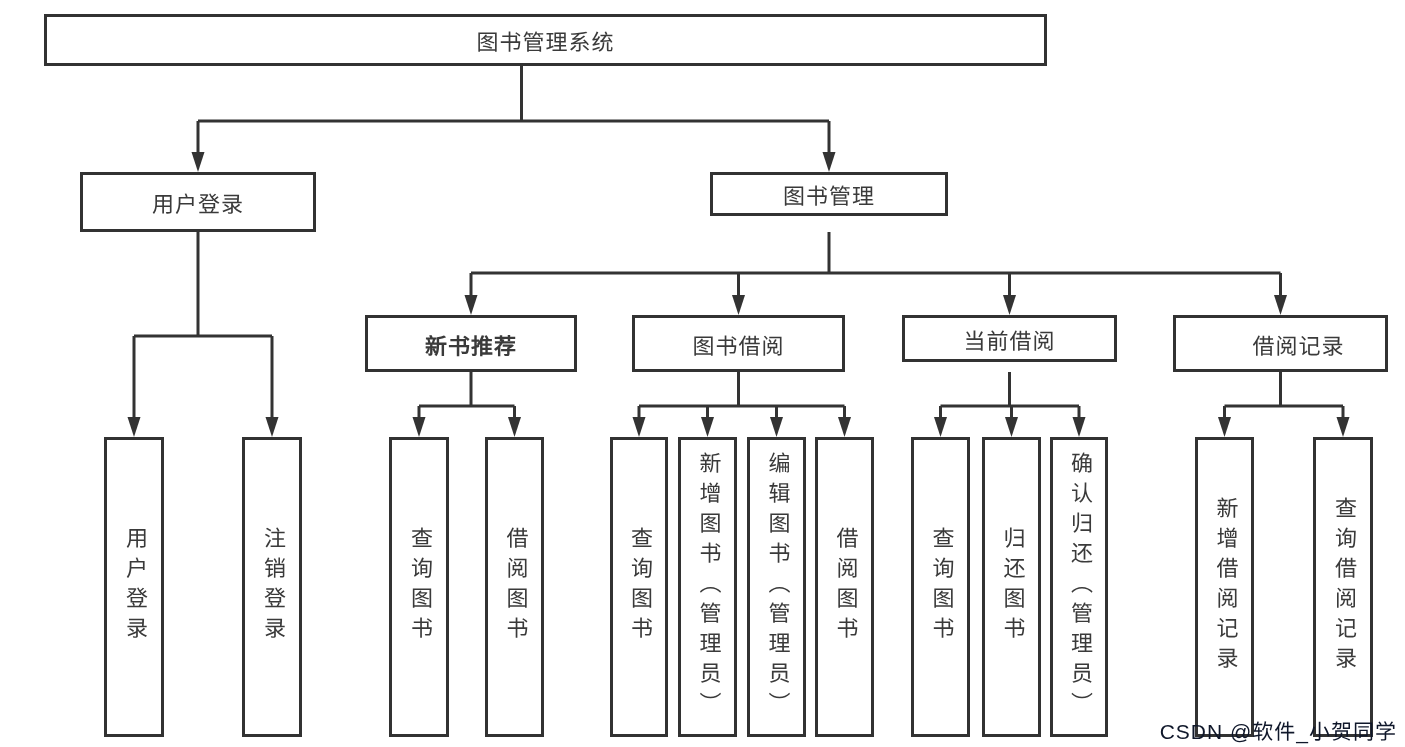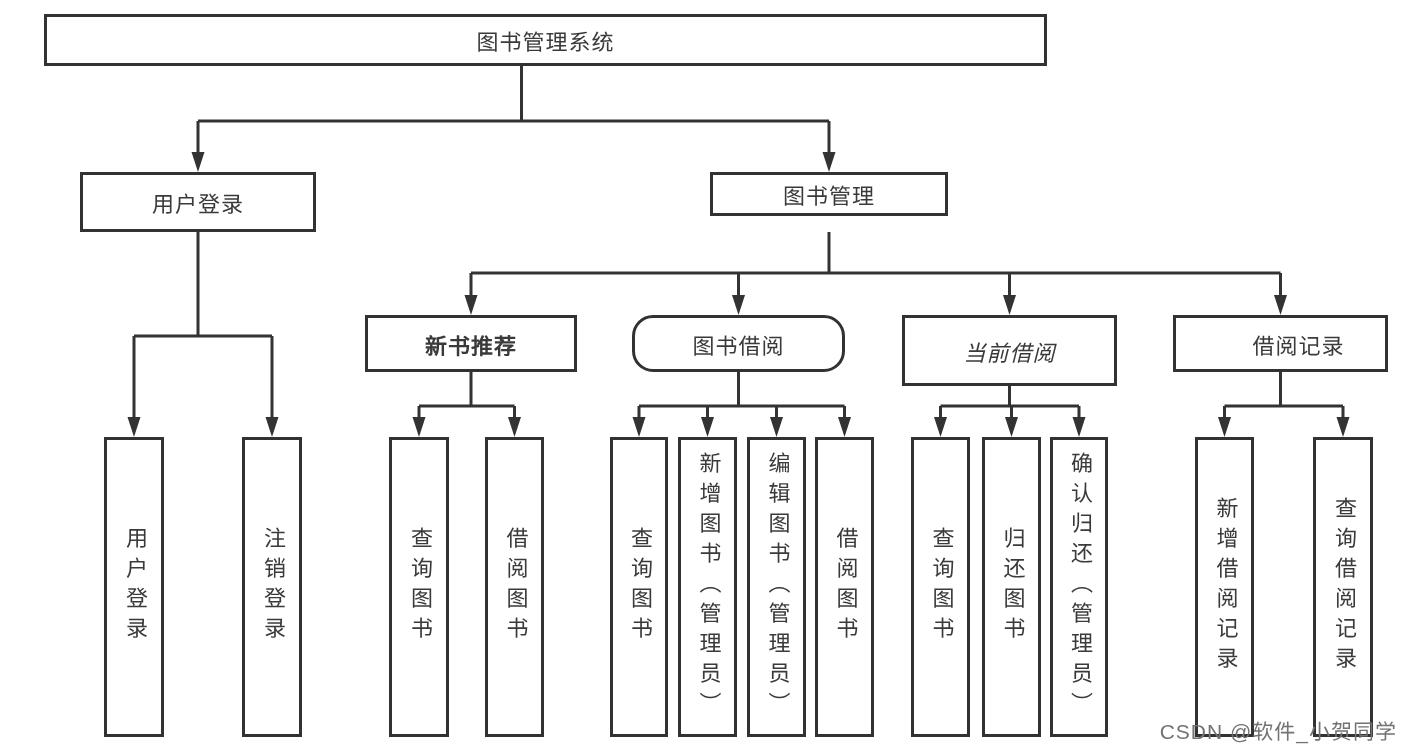--- a/index.html
+++ b/index.html
@@ -41,21 +41,21 @@
     text-orientation: mixed;
     font-size: 22px;
     letter-spacing: 8px;
     line-height: 1;
   }
   .watermark {
     position: absolute;
     right: 8px;
     bottom: 2px;
     font-size: 21px;
-    color: #737373;
+    color: #0f172a;
     white-space: nowrap;
     letter-spacing: 1px;
   }
 </style>
 </head>
 <body>
 
 <div class="stage">
 
   <svg class="connectors" viewBox="0 0 1405 747" xmlns="http://www.w3.org/2000/svg">
@@ -130,22 +130,22 @@
       <polygon points="1336.5,417 1349.5,417 1343,437"></polygon>
     </g>
   </svg>
 
   <div class="node hbox" style="left:20px; top:14px; width:1003px; height:52px;margin-left:24px;">图书管理系统</div>
 
   <div class="node hbox" style="left:80px; top:172px; width:236px; height:60px;">用户登录</div>
   <div class="node hbox" style="left:710px; top:172px; width:238px; height:44px;">图书管理</div>
 
   <div class="node hbox" style="left:365px; top:315px; width:212px; height:57px;font-weight:bold;">新书推荐</div>
-  <div class="node hbox" style="left:632px; top:315px; width:213px; height:57px;border-radius:21px;">图书借阅</div>
-  <div class="node hbox" style="left:902px; top:315px; width:215px; height:71px;font-style:italic;">当前借阅</div>
+  <div class="node hbox" style="left:632px; top:315px; width:213px; height:57px;">图书借阅</div>
+  <div class="node hbox" style="left:902px; top:315px; width:215px; height:47px;">当前借阅</div>
   <div class="node hbox" style="left:1173px; top:315px; width:215px; height:57px;padding-left:36px;">借阅记录</div>
 
   <div class="node vbox" style="left:104px; top:437px; width:60px; height:300px;">
     <span class="vtext">用户登录</span>
   </div>
   <div class="node vbox" style="left:242px; top:437px; width:60px; height:300px;">
     <span class="vtext">注销登录</span>
   </div>
 
   <div class="node vbox" style="left:389px; top:437px; width:60px; height:300px;">

